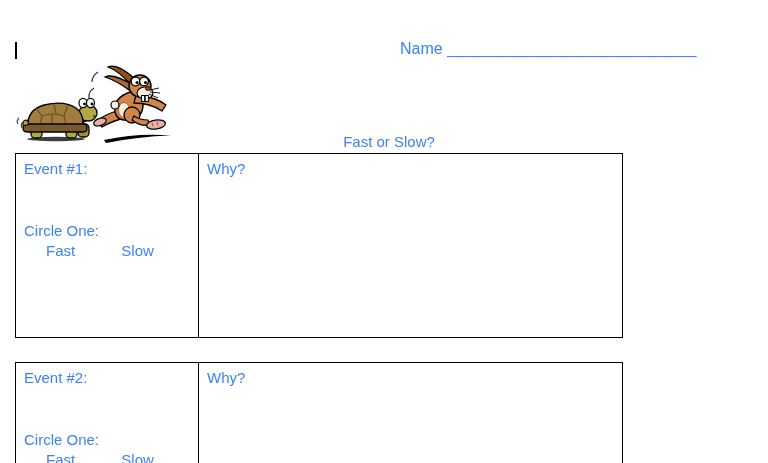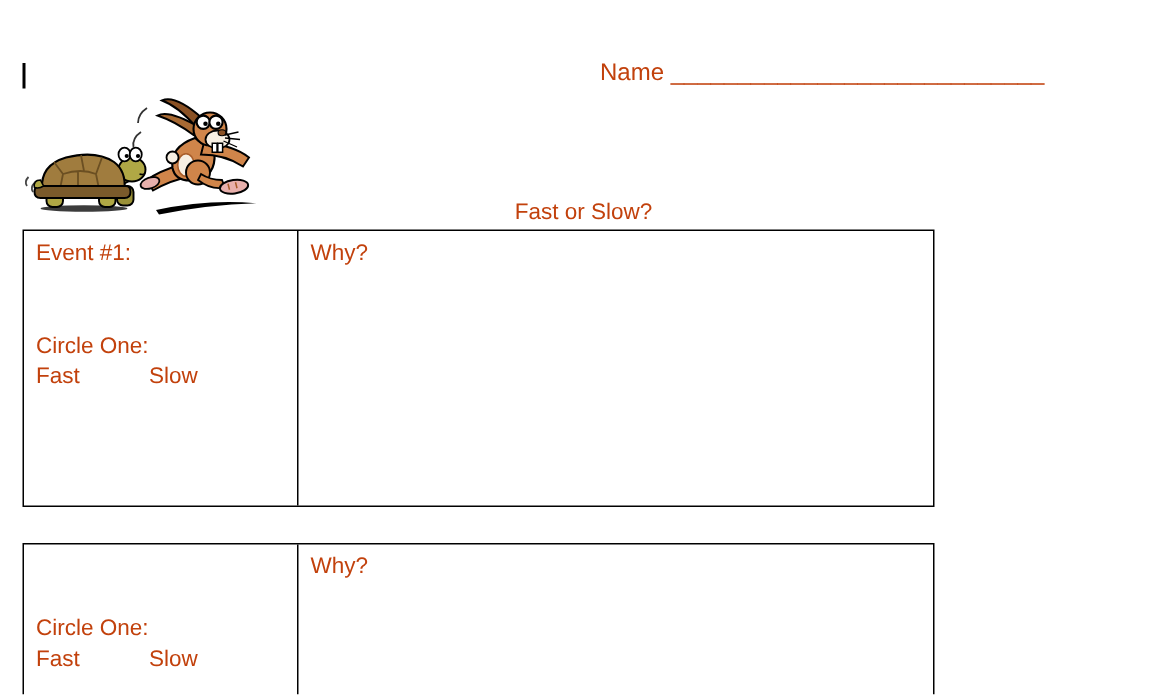--- a/index.html
+++ b/index.html
@@ -3,21 +3,21 @@
 <meta charset="utf-8">
 <style>
   html, body { margin: 0; padding: 0; background: #fff; }
   .page {
     position: relative;
     width: 768px;
     height: 463px;
     background: #ffffff;
     overflow: hidden;
     font-family: "Liberation Sans", sans-serif;
-    color: #c2410c;
+    color: #3b82f6;
   }
   .caret {
     position: absolute;
     left: 15px; top: 42px;
     width: 2px; height: 17px;
     background: #000;
   }
   .name-row {
     position: absolute;
     left: 400px; top: 40px;
@@ -55,21 +55,21 @@
     padding: 5px 8px;
     font-size: 15px;
     line-height: 20.5px;
   }
   .cell.left {
     width: 183px;
     border-right: 1.5px solid #000;
   }
   .cell.right { flex: 1; }
   .line { min-height: 20.5px; }
-  .choice-line .fast { }
+  .choice-line .fast { margin-left: 22px; }
   .choice-line .slow { margin-left: 42px; }
 </style>
 </head>
 <body>
 
 <div class="page">
 
   <div class="caret"></div>
 
   <div class="name-row">
@@ -150,20 +150,21 @@
         <span class="slow">Slow</span>
       </div>
     </div>
     <div class="cell right">
       <div class="line">Why?</div>
     </div>
   </div>
 
   <div class="wtable t2">
     <div class="cell left">
+      <div class="line">Event #2:</div>
       <div class="line blank"></div>
       <div class="line blank"></div>
       <div class="line">Circle One:</div>
       <div class="line choice-line">
         <span class="fast">Fast</span>
         <span class="slow">Slow</span>
       </div>
     </div>
     <div class="cell right">
       <div class="line">Why?</div>

